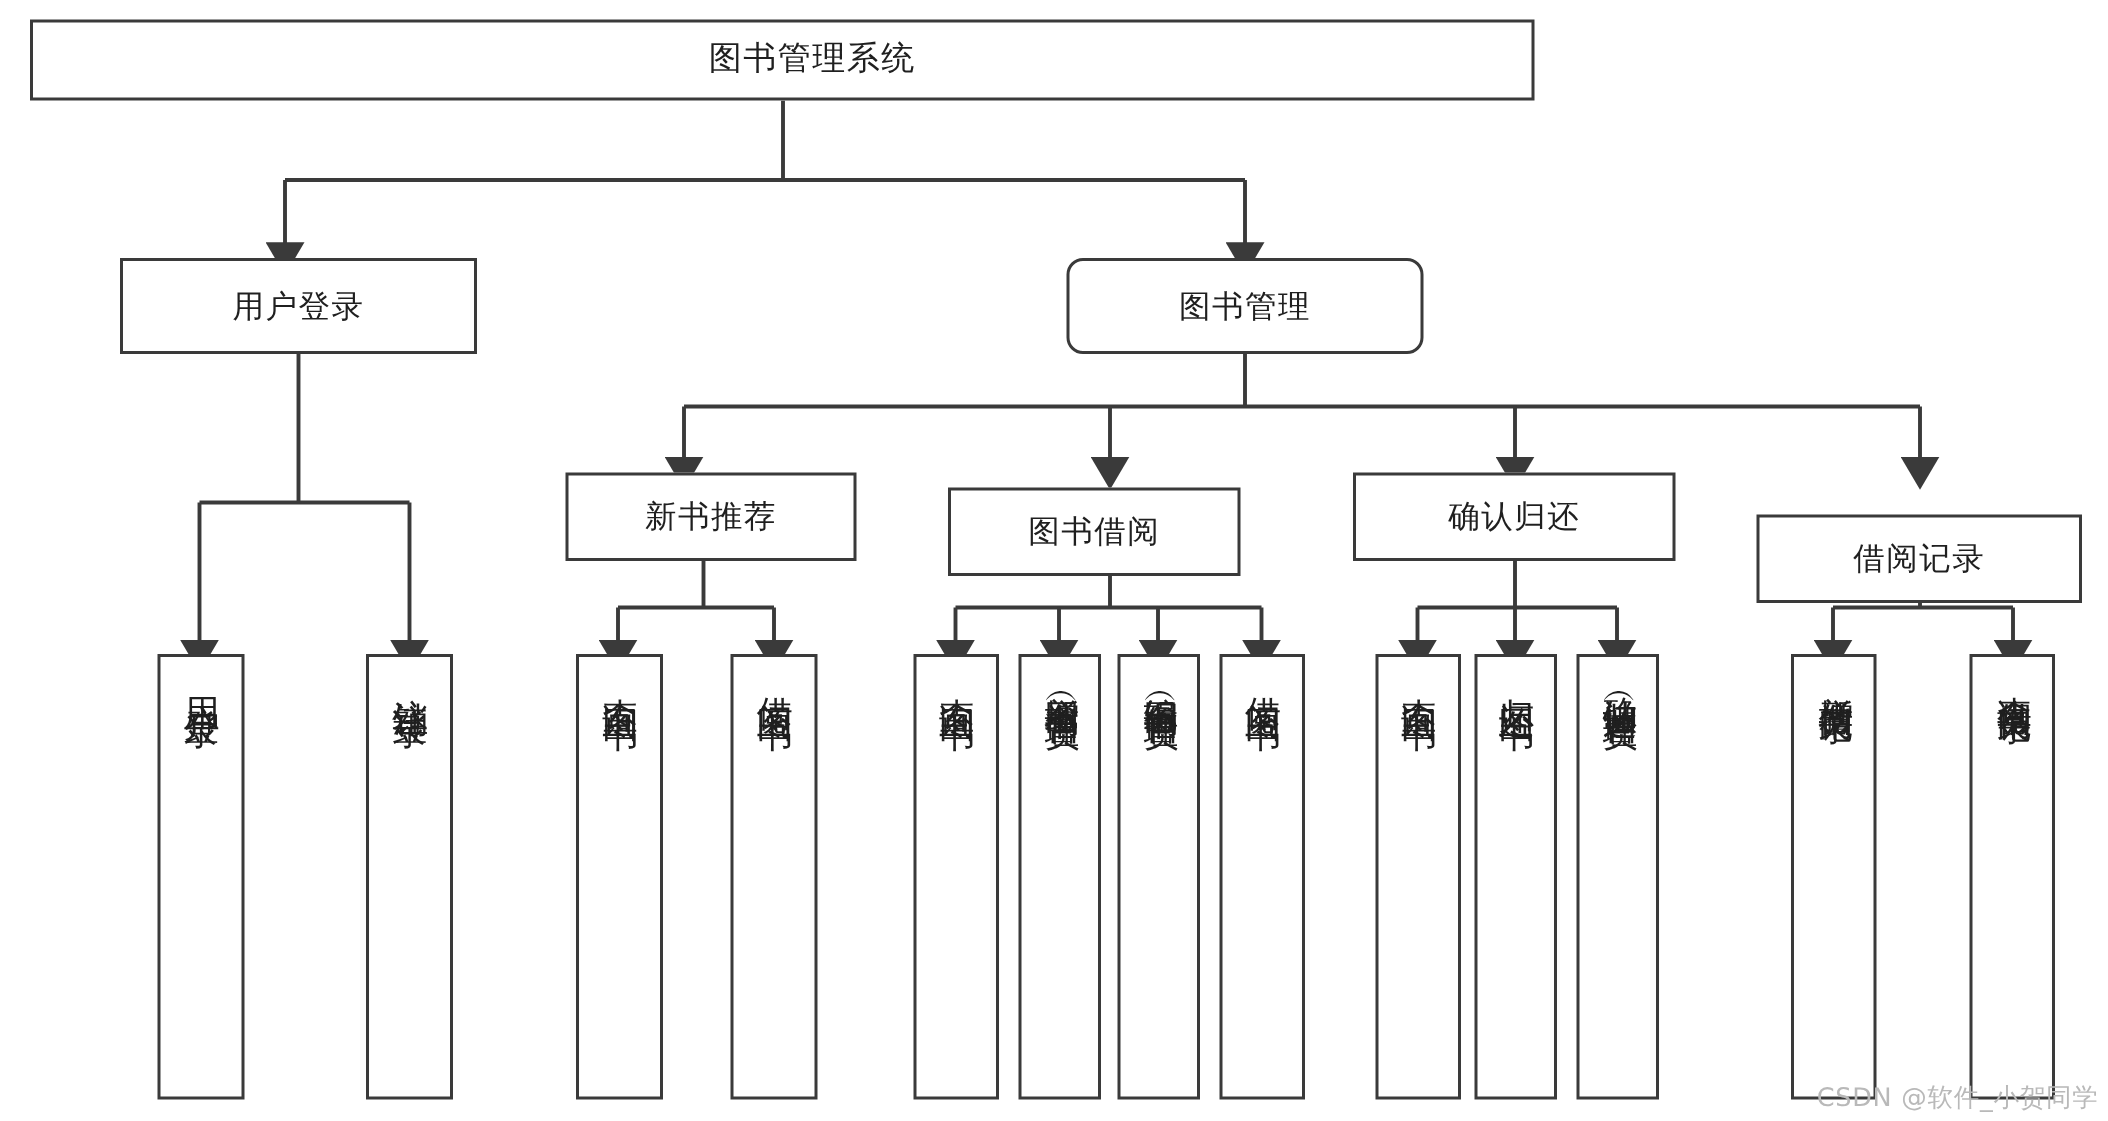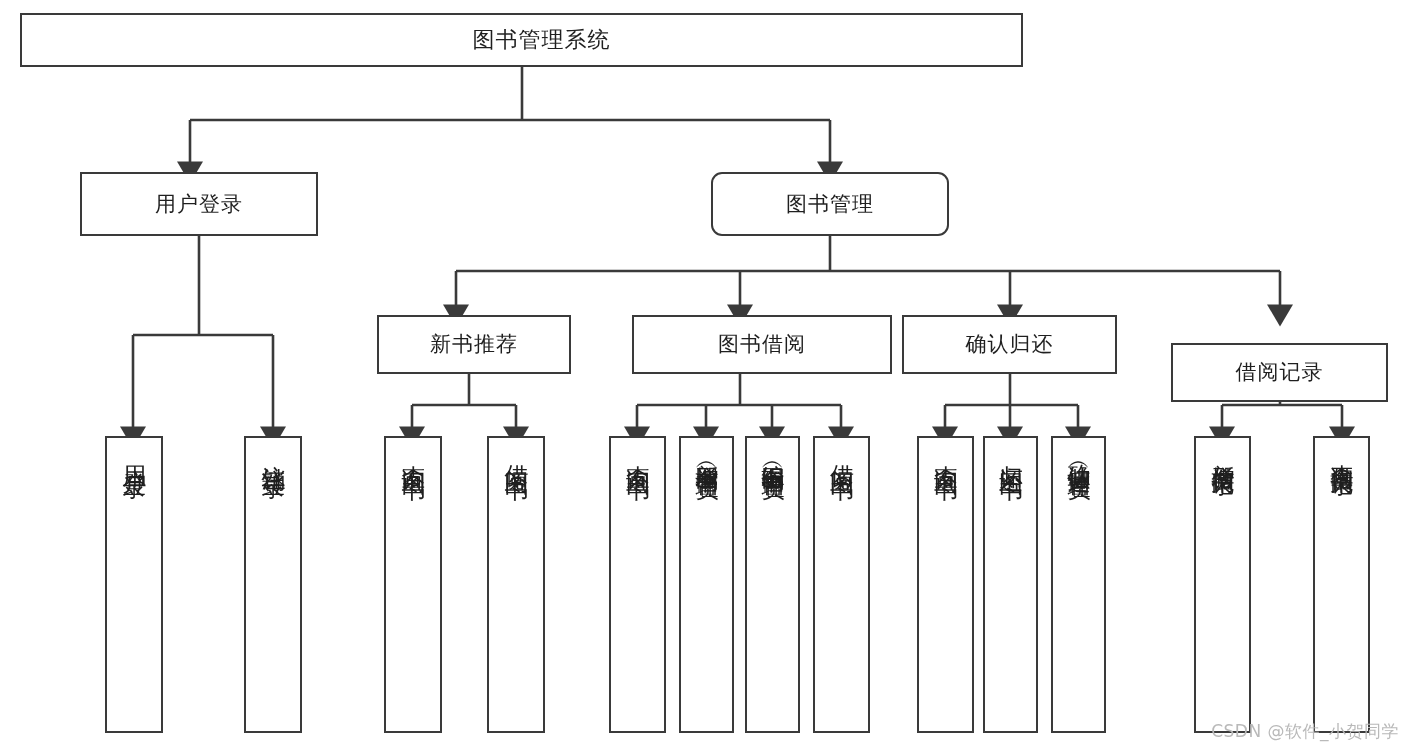--- a/index.html
+++ b/index.html
@@ -113,21 +113,21 @@
   <div class="node h-node" style="left:80px;top:172px;width:238px;height:64px;">
     <span class="lbl">用户登录</span>
   </div>
   <div class="node h-node" style="left:711px;top:172px;width:238px;height:64px;border-radius:11px;">
     <span class="lbl">图书管理</span>
   </div>
 
   <div class="node h-node" style="left:357px;top:315px;width:194px;height:59px;margin-left:20px;">
     <span class="lbl">新书推荐</span>
   </div>
-  <div class="node h-node" style="left:632px;top:315px;width:260px;height:59px;">
+  <div class="node h-node" style="left:632px;top:325px;width:195px;height:59px;">
     <span class="lbl">图书借阅</span>
   </div>
   <div class="node h-node" style="left:902px;top:315px;width:215px;height:59px;">
     <span class="lbl">确认归还</span>
   </div>
   <div class="node h-node" style="left:1171px;top:315px;width:217px;height:59px;margin-top:28px;">
     <span class="lbl">借阅记录</span>
   </div>
 
   <div class="node v-node" style="left:105px;top:436px;width:58px;height:297px;">

